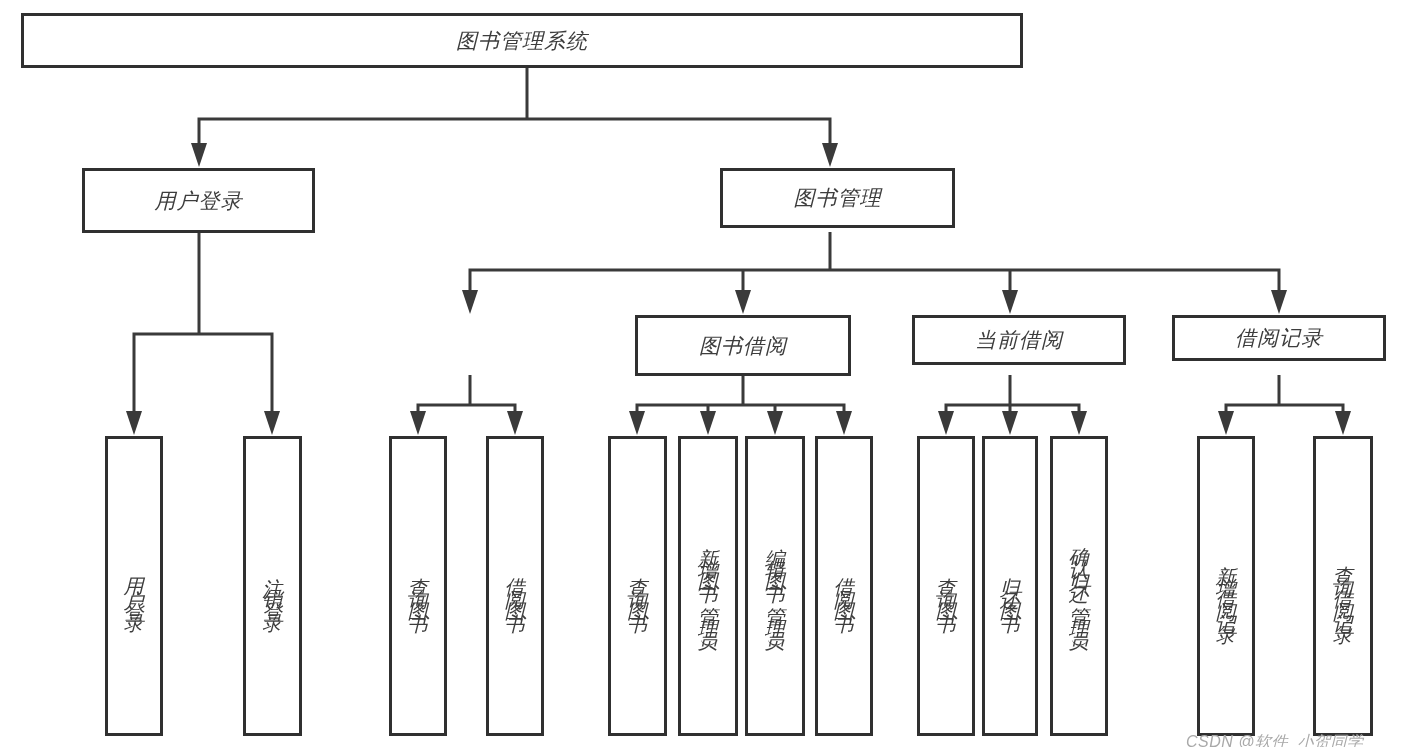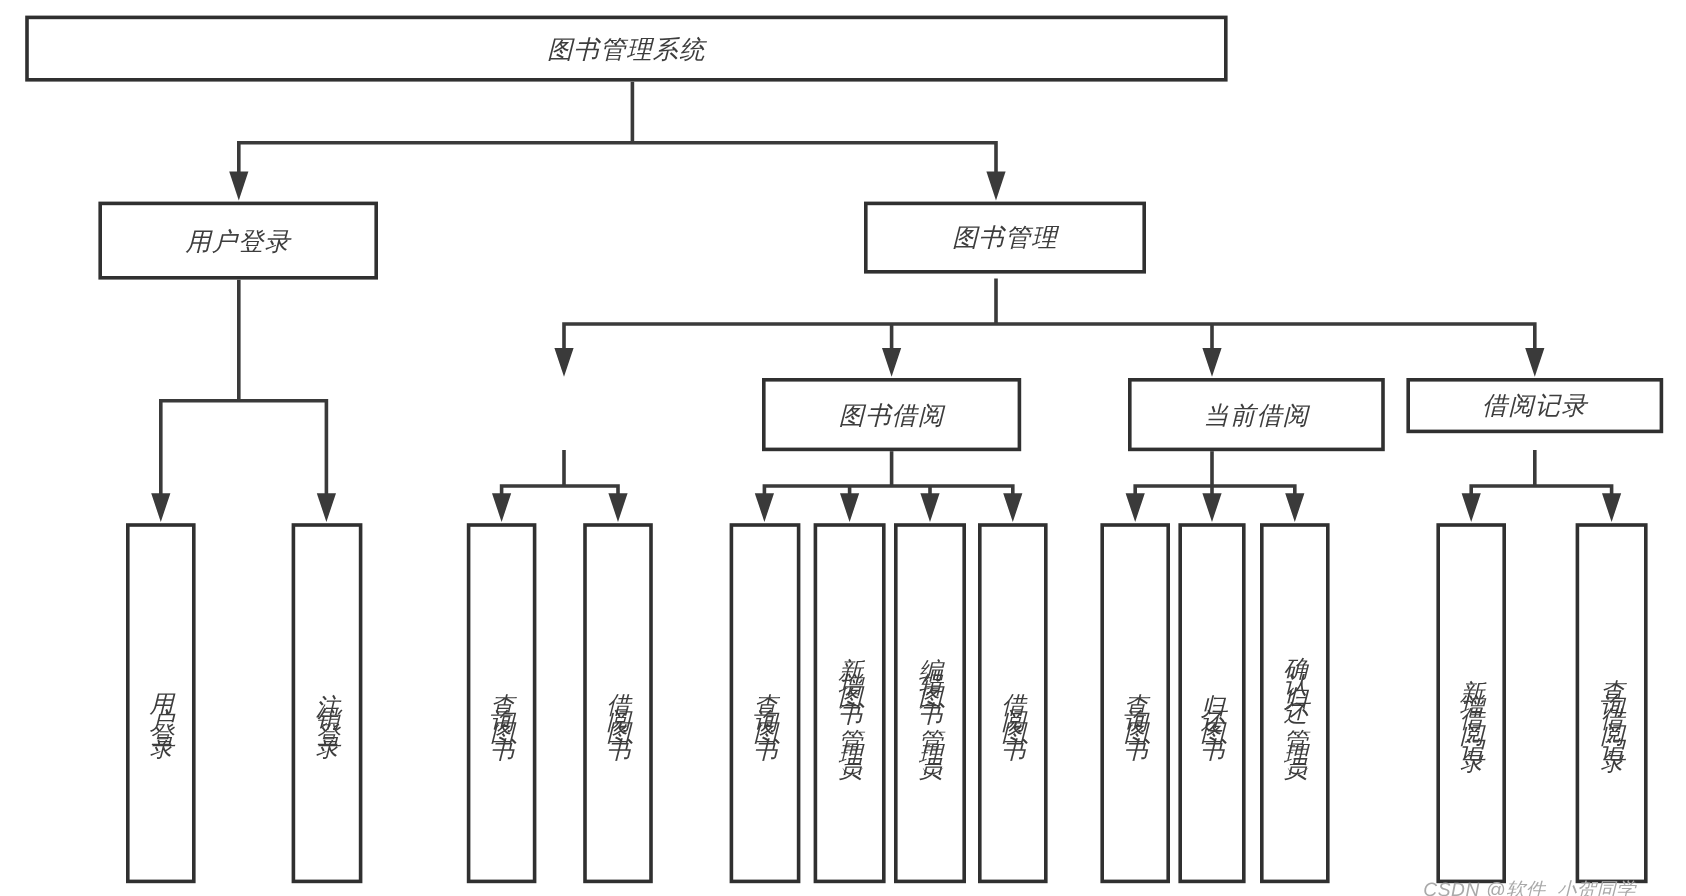--- a/index.html
+++ b/index.html
@@ -121,21 +121,21 @@
       <polygon points="1343,435 1335,411 1351,411"></polygon>
     </g>
   </svg>
 
   <div class="box" style="left:21px; top:13px; width:1002px; height:55px">图书管理系统</div>
 
   <div class="box" style="left:82px; top:168px; width:233px; height:65px">用户登录</div>
   <div class="box" style="left:720px; top:168px; width:235px; height:60px">图书管理</div>
 
   <div class="box" style="left:635px; top:315px; width:216px; height:61px">图书借阅</div>
-  <div class="box" style="left:940px; top:315px; width:214px; height:61px">当前借阅</div>
+  <div class="box" style="left:912px; top:315px; width:214px; height:50px">当前借阅</div>
   <div class="box" style="left:1172px; top:315px; width:214px; height:46px">借阅记录</div>
 
   <div class="vbox" style="left:105px; top:436px; width:58px; height:300px">用户登录</div>
   <div class="vbox" style="left:243px; top:436px; width:59px; height:300px">注销登录</div>
 
   <div class="vbox" style="left:389px; top:436px; width:58px; height:300px">查询图书</div>
   <div class="vbox" style="left:486px; top:436px; width:58px; height:300px">借阅图书</div>
 
   <div class="vbox" style="left:608px; top:436px; width:59px; height:300px">查询图书</div>
   <div class="vbox" style="left:678px; top:436px; width:60px; height:300px">新增图书（管理员）</div>

